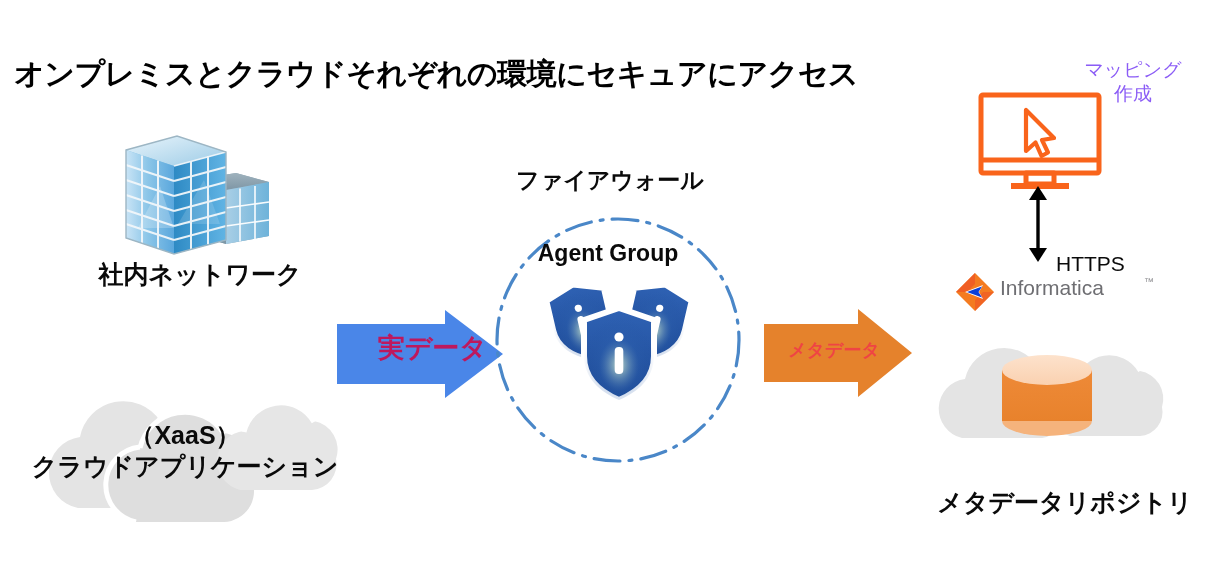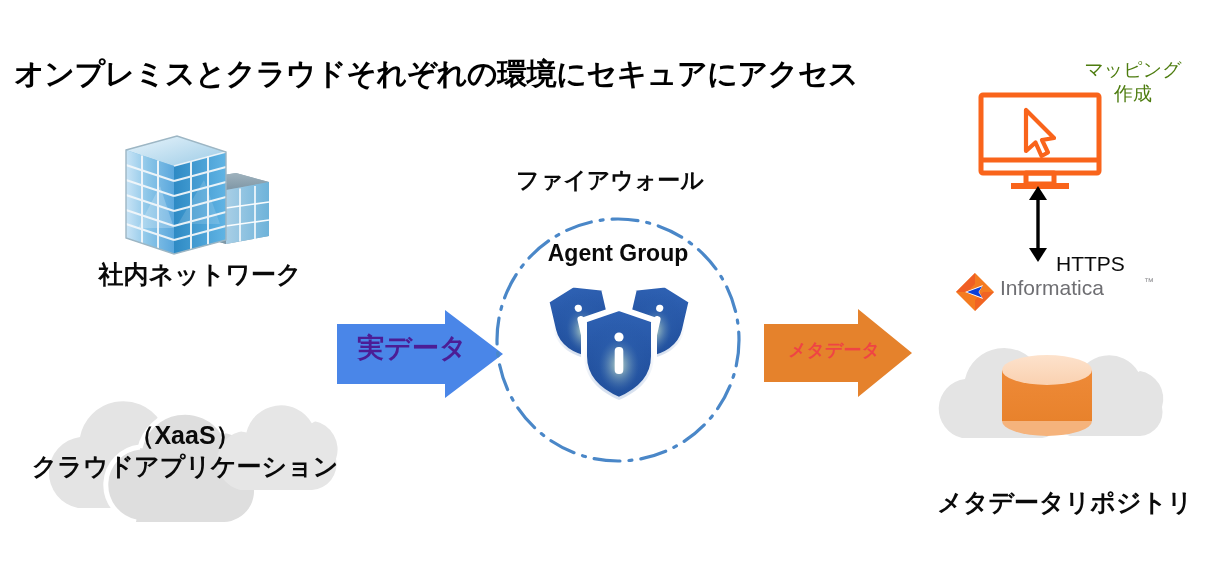--- a/index.html
+++ b/index.html
@@ -22,41 +22,41 @@
   }
 
   
   .jp-label{
     font-weight:bold;color:#0a0a0a;
     text-align:center;white-space:nowrap;
   }
 
   #label-onprem{left:60px;top:258px;width:280px;font-size:25px;}
   #label-firewall{left:480px;top:165px;width:260px;font-size:23px;}
-  #label-agent-group{left:498px;top:240px;width:240px;font-size:23px;}
+  #label-agent-group{left:488px;top:240px;width:240px;font-size:23px;}
   #label-secure-agent{left:498px;top:396px;width:240px;font-size:23px;}
   #label-repo{left:920px;top:446px;width:290px;font-size:25px;margin-top:40px;}
   #label-cloudapp{
     left:10px;top:420px;width:350px;
     font-size:25px;line-height:1.22;
   }
   #label-mapping{
     left:1058px;top:58px;width:150px;
-    font-size:19px;font-weight:normal;line-height:1.25;color:#4d7c0f;
+    font-size:19px;font-weight:normal;line-height:1.25;color:#8b5cf6;
   }
   #label-https{
     left:1056px;top:206px;
     font-size:21px;font-weight:normal;color:#0a0a0a;white-space:nowrap;margin-top:46px;
   }
 
   
   #arrow-data-text{
     left:337px;top:330px;width:150px;
-    font-size:27px;font-weight:bold;color:#4c1d95;
-    text-align:center;white-space:nowrap;
+    font-size:27px;font-weight:bold;color:#be185d;
+    text-align:right;white-space:nowrap;
   }
   #arrow-meta-text{
     left:764px;top:330px;width:140px;
     font-size:18px;font-weight:bold;color:#ef4444;
     text-align:center;white-space:nowrap;margin-top:8px;
   }
 
   
   #informatica-wordmark{
     left:1000px;top:276px;

